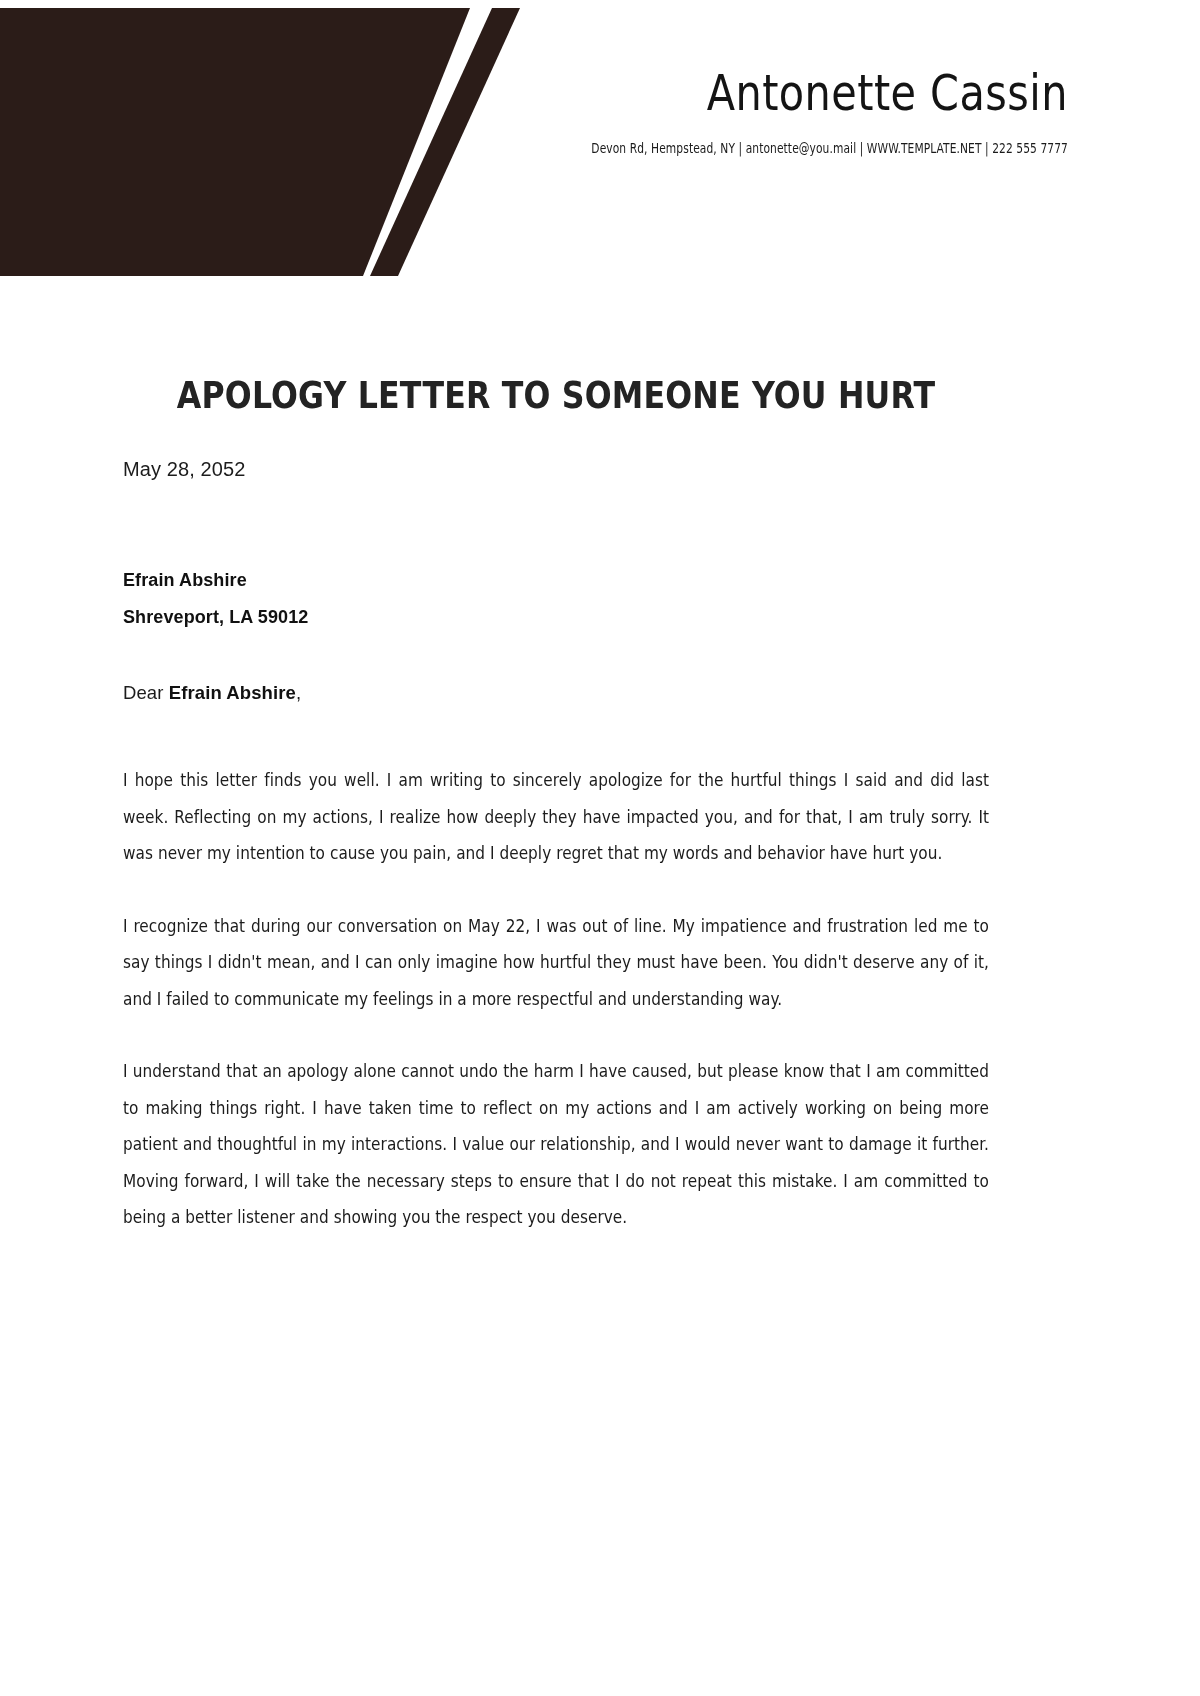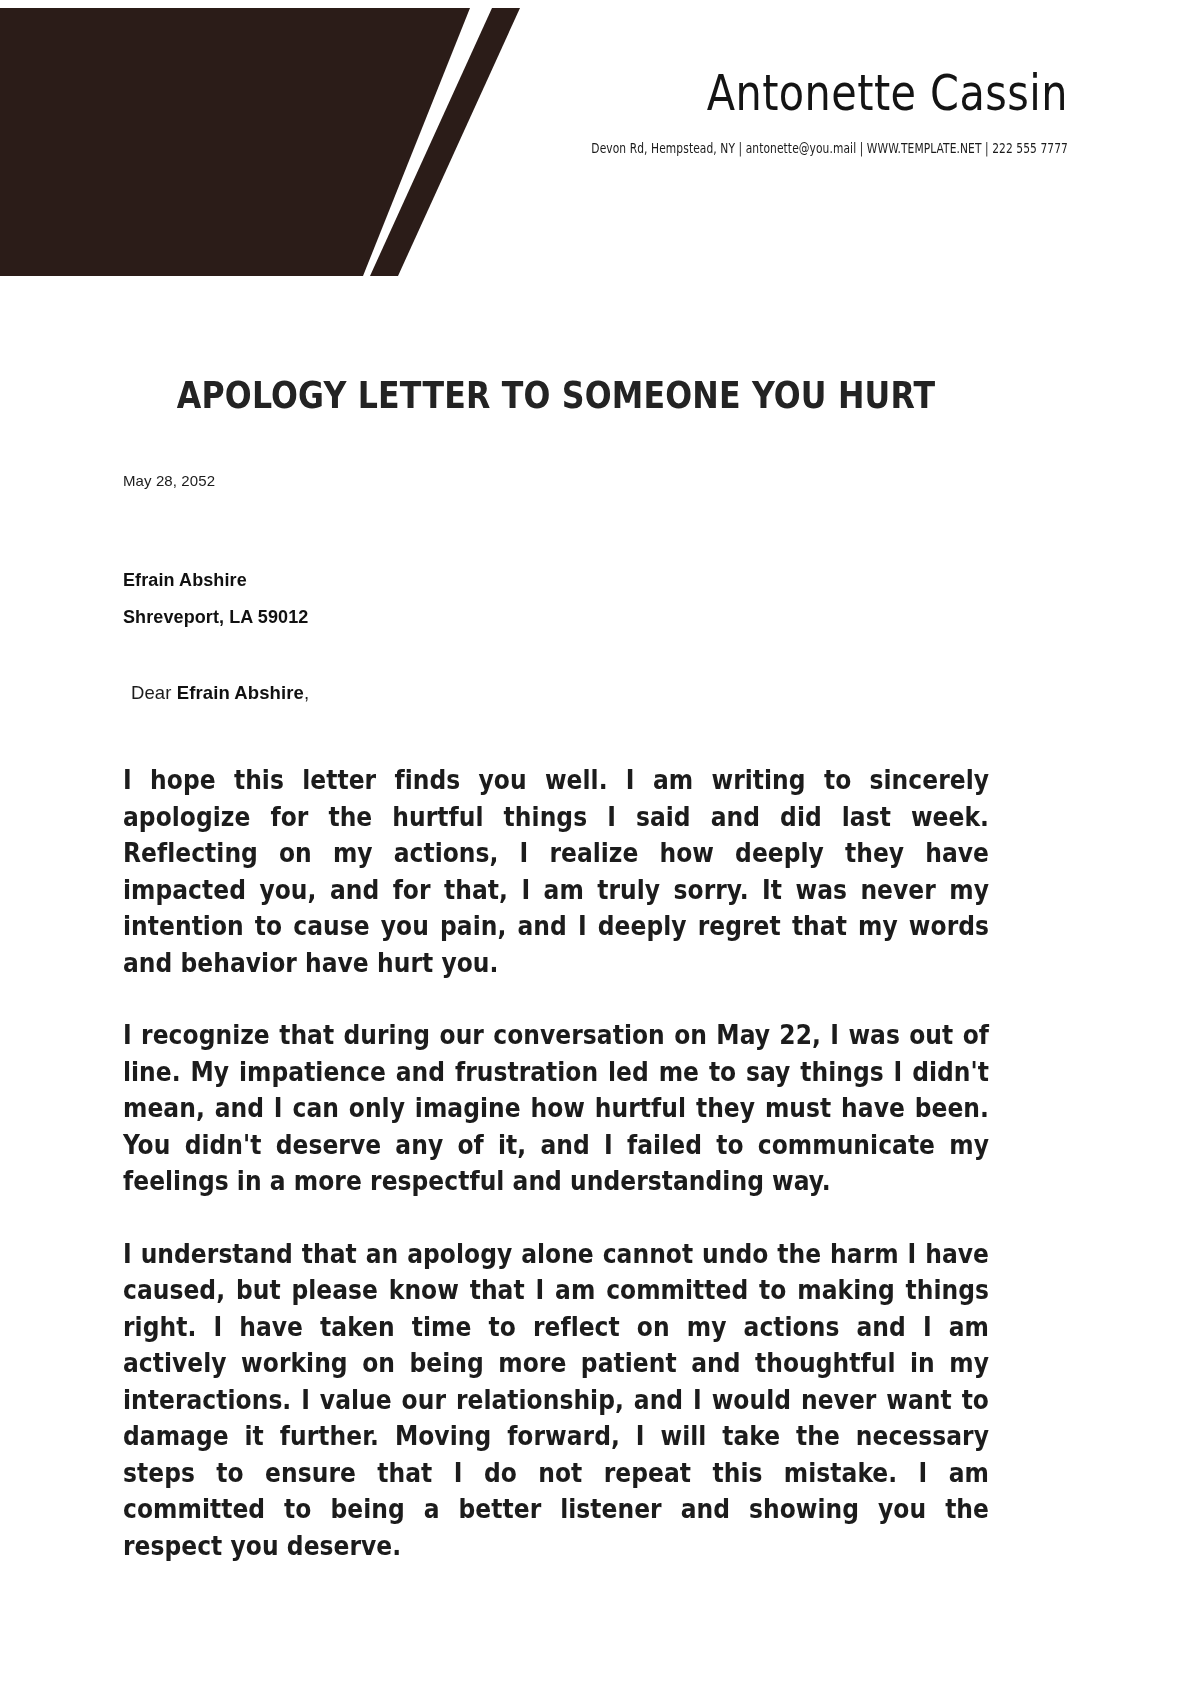--- a/index.html
+++ b/index.html
@@ -93,63 +93,62 @@
     letter-spacing: 0.2px;
     color: #232323;
     transform: scaleX(0.95);
     transform-origin: center center;
     white-space: nowrap;
   }
 
   .letter-date {
     position: absolute;
     left: 0;
-    top: 472px;
-    font-size: 15px;
+    top: 458px;
+    font-size: 20px;
     font-weight: 400;
     color: #1c1c1c;
     letter-spacing: 0.1px;
   }
 
   .recipient {
     position: absolute;
     left: 0;
     top: 562px;
     font-size: 18px;
     font-weight: 700;
     color: #111111;
     line-height: 37px;
     letter-spacing: 0.1px;
   }
   .recipient div { white-space: nowrap; }
 
   .salutation {
     position: absolute;
-    left: 8px;
+    left: 0;
     top: 682px;
     font-size: 18.5px;
     font-weight: 400;
     color: #1c1c1c;
     letter-spacing: 0.1px;
     white-space: nowrap;
   }
   .salutation b { font-weight: 700; color: #111111; }
 
   .body-copy {
     position: absolute;
     left: 0;
     top: 762px;
     width: 866px;
     font-family: "Liberation Sans Narrow", "DejaVu Sans Condensed", "Liberation Sans", sans-serif;
-    font-size: 26px;
+    font-size: 17px;
     line-height: 36.5px;
     color: #1c1c1c;
     text-align: justify;
     letter-spacing: 0.05px;
-    font-weight: bold;
   }
   .body-copy p {
     margin: 0 0 36px 0;
     text-align: justify;
     text-justify: inter-word;
   }
   .body-copy p:last-child { margin-bottom: 16px; }
 </style>
 </head>
 <body>

